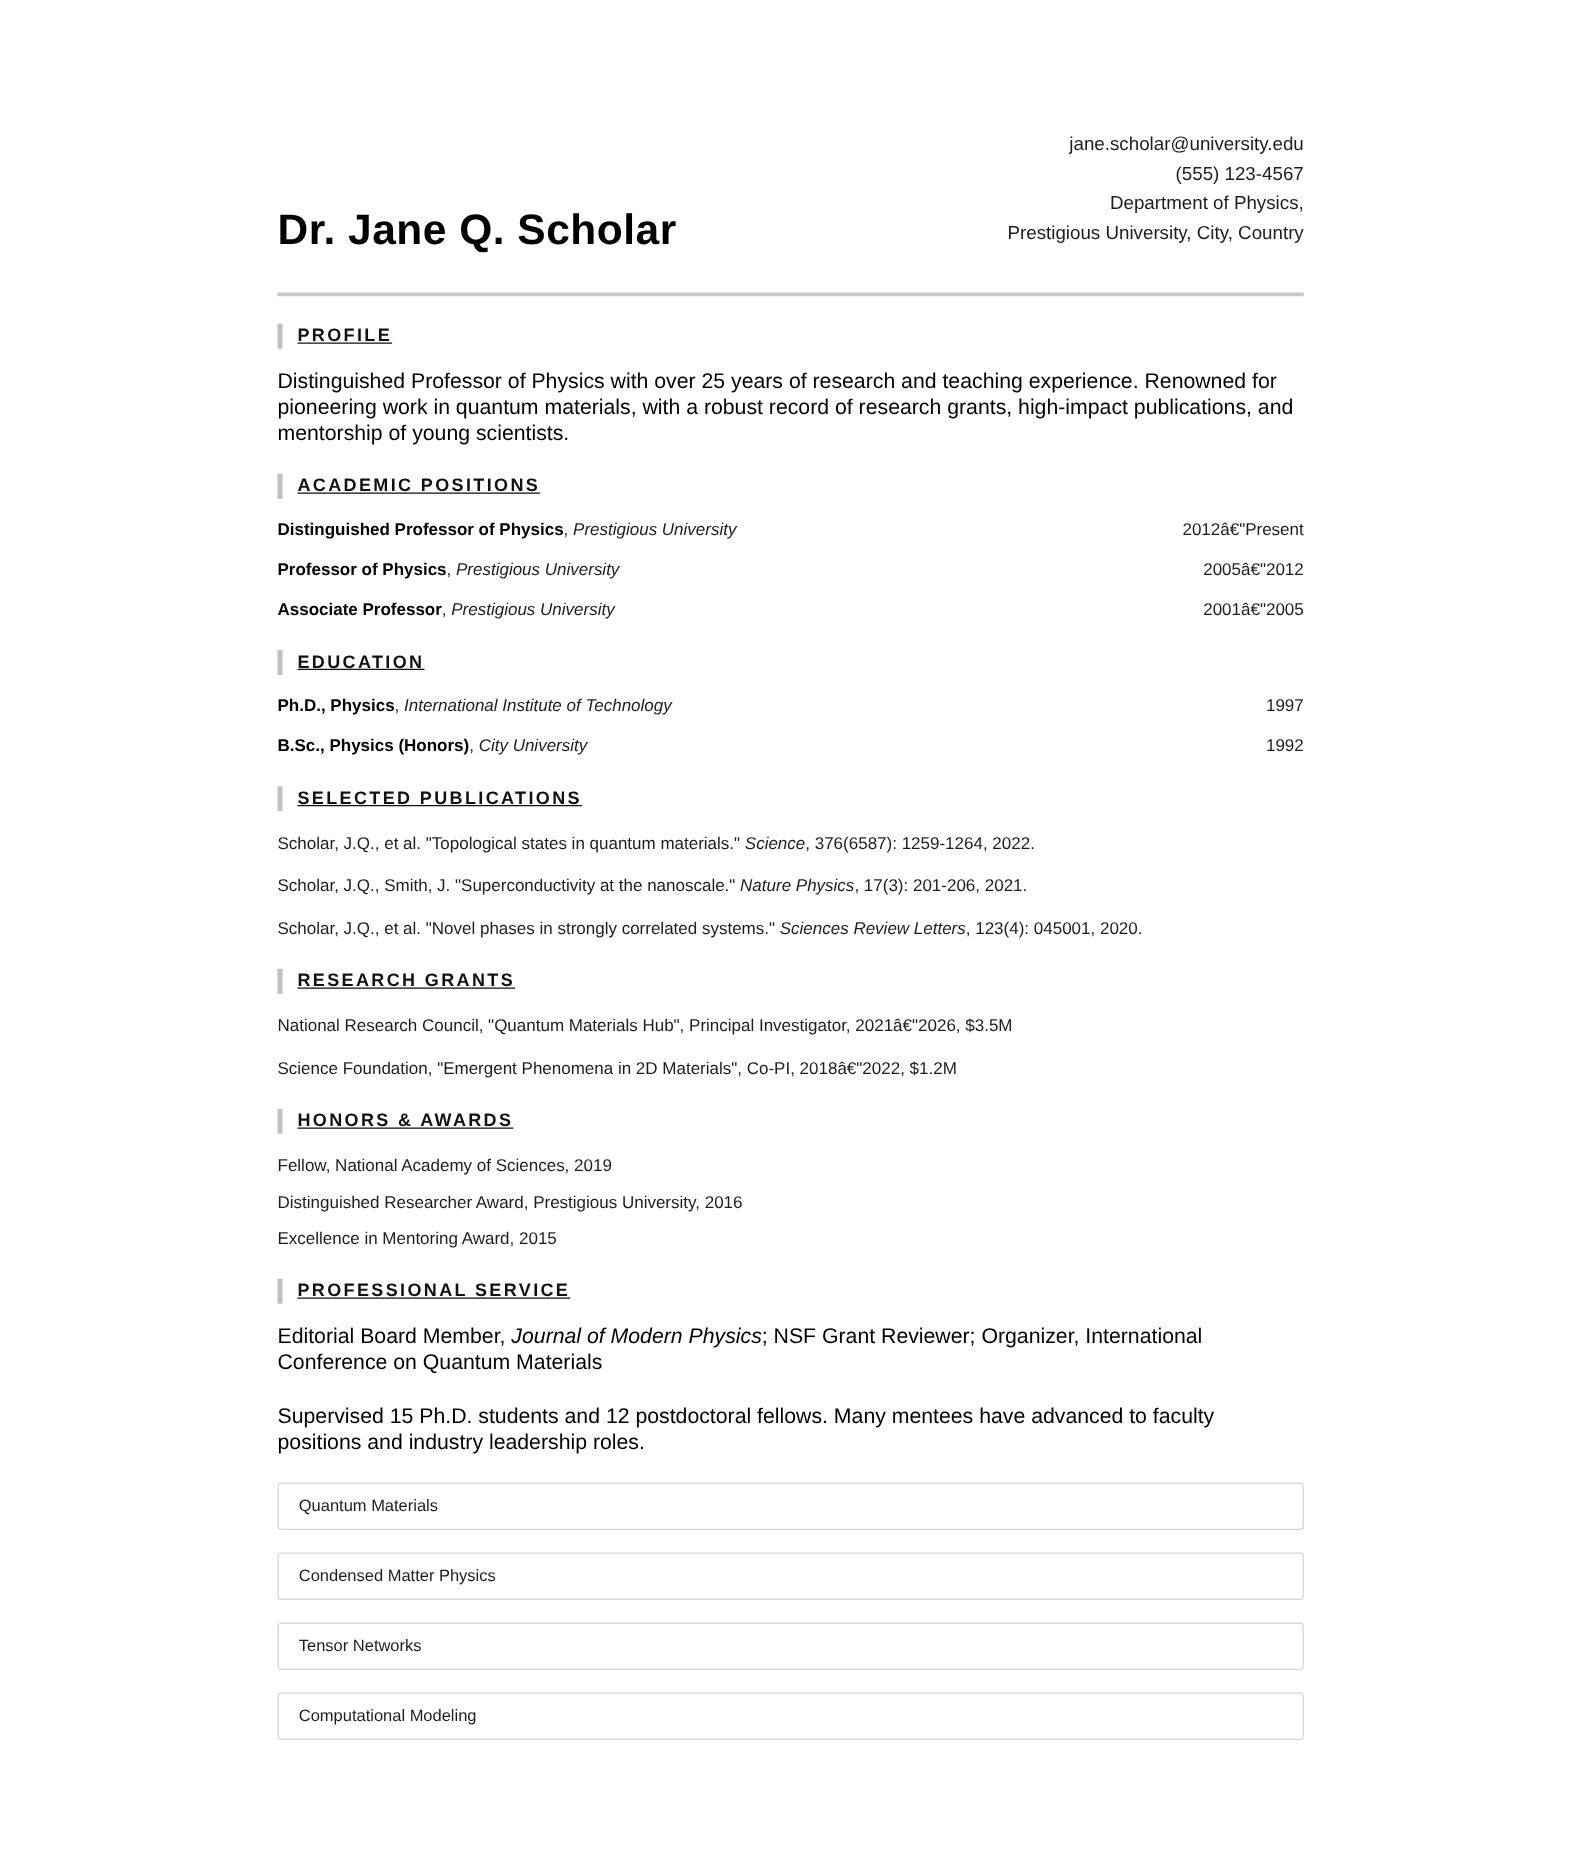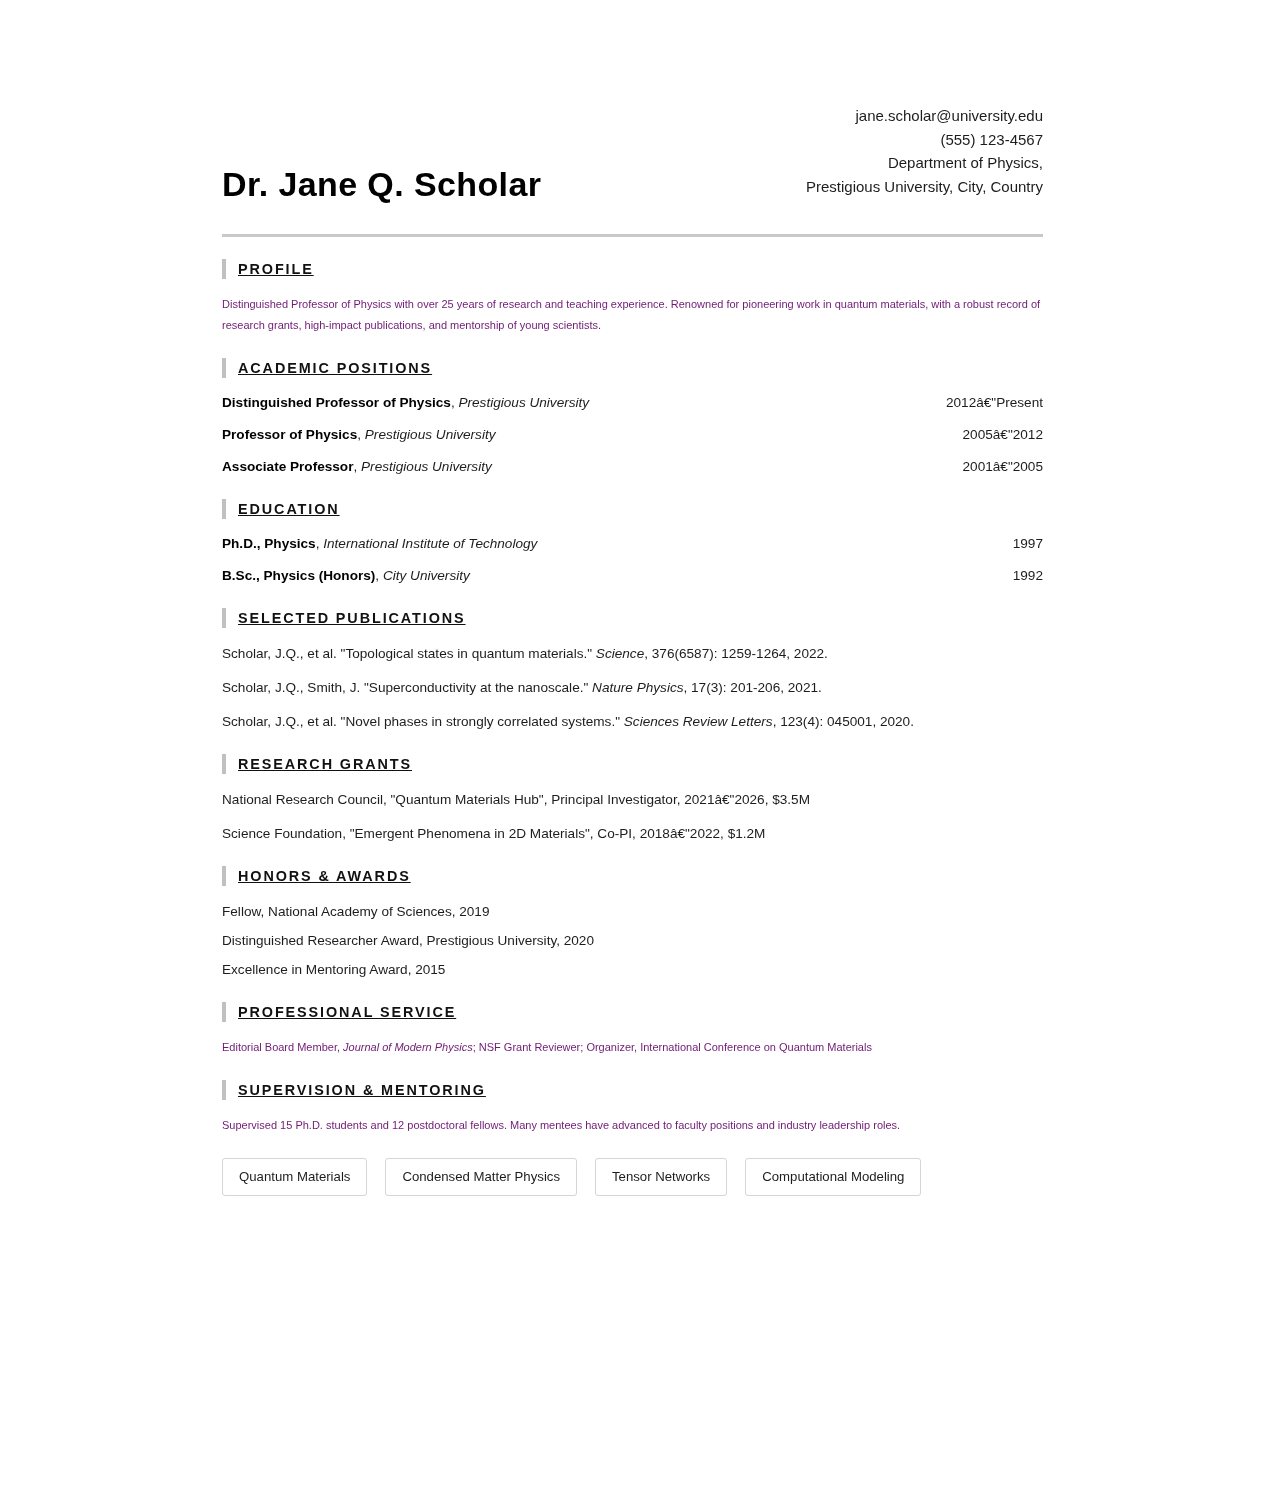--- a/index.html
+++ b/index.html
@@ -83,23 +83,23 @@
     font-weight: bold;
     letter-spacing: 1.9px;
     color: #111111;
     text-transform: uppercase;
     line-height: 1;
     text-decoration: underline;
   }
 
   
   .para {
-    font-size: 11px;
+    font-size: 17px;
     line-height: 21px;
-    color: #701a75;
+    color: #000000;
     max-width: 820px;
   }
 
   
   .entry {
     display: flex;
     align-items: baseline;
     justify-content: space-between;
     font-size: 13.6px;
     line-height: 20px;
@@ -129,20 +129,21 @@
 
   .list-item.compact { margin-bottom: 8px; }
   .list-item em { font-style: italic; }
 
   
   .tags {
     display: flex;
     flex-wrap: wrap;
     gap: 18px;
     margin-top: 2px;
+    flex-direction: column;
   }
 
   .tag {
     border: 1px solid #d5d5d5;
     border-radius: 3px;
     padding: 9px 16px;
     font-size: 13.2px;
     line-height: 18px;
     color: #1d1d1d;
     background: #ffffff;
@@ -234,37 +235,33 @@
       <div class="list-item">National Research Council, "Quantum Materials Hub", Principal Investigator, 2021â€"2026, $3.5M</div>
       <div class="list-item">Science Foundation, "Emergent Phenomena in 2D Materials", Co-PI, 2018â€"2022, $1.2M</div>
     </div>
 
     <div class="section">
       <div class="sec-head">
         <div class="sec-bar"></div>
         <div class="sec-title">HONORS &amp; AWARDS</div>
       </div>
       <div class="list-item compact">Fellow, National Academy of Sciences, 2019</div>
-      <div class="list-item compact">Distinguished Researcher Award, Prestigious University, 2020</div>
+      <div class="list-item compact">Distinguished Researcher Award, Prestigious University, 2016</div>
       <div class="list-item compact">Excellence in Mentoring Award, 2015</div>
     </div>
 
     <div class="section">
       <div class="sec-head">
         <div class="sec-bar"></div>
         <div class="sec-title">PROFESSIONAL SERVICE</div>
       </div>
       <div class="para"><span>Editorial Board Member, </span><em>Journal of Modern Physics</em><span>; NSF Grant Reviewer; Organizer, International Conference on Quantum Materials</span></div>
     </div>
 
     <div class="section">
-      <div class="sec-head">
-        <div class="sec-bar"></div>
-        <div class="sec-title">SUPERVISION &amp; MENTORING</div>
-      </div>
       <div class="para">Supervised 15 Ph.D. students and 12 postdoctoral fellows. Many mentees have advanced to faculty positions and industry leadership roles.</div>
     </div>
 
     <div class="section">
       <div class="tags">
         <div class="tag">Quantum Materials</div>
         <div class="tag">Condensed Matter Physics</div>
         <div class="tag">Tensor Networks</div>
         <div class="tag">Computational Modeling</div>
       </div>

